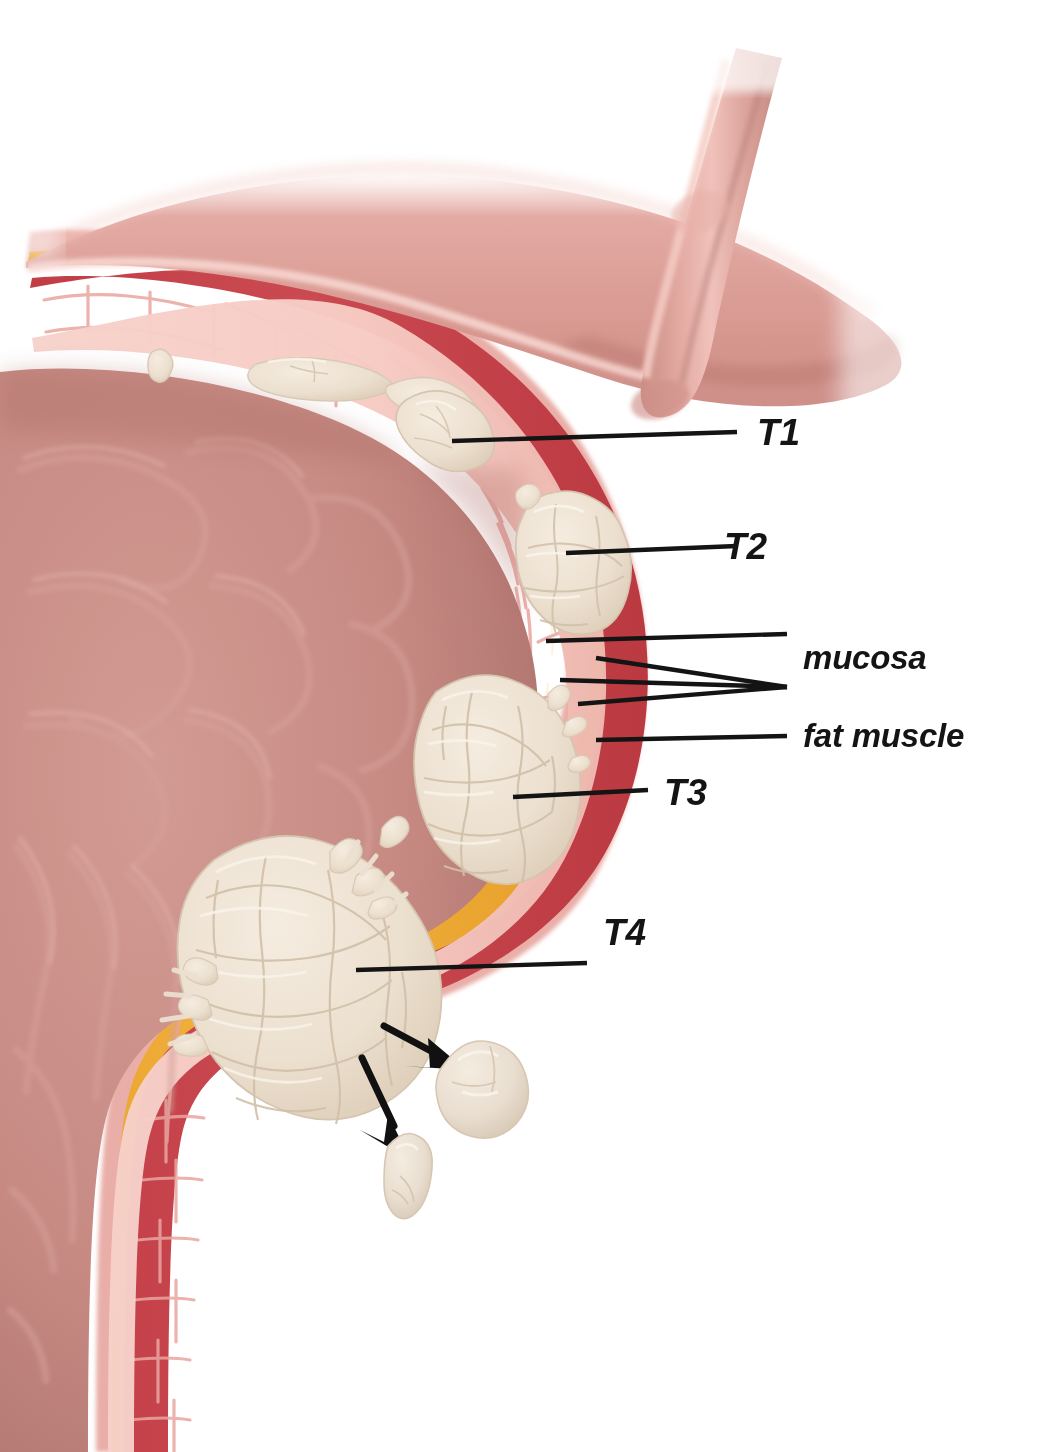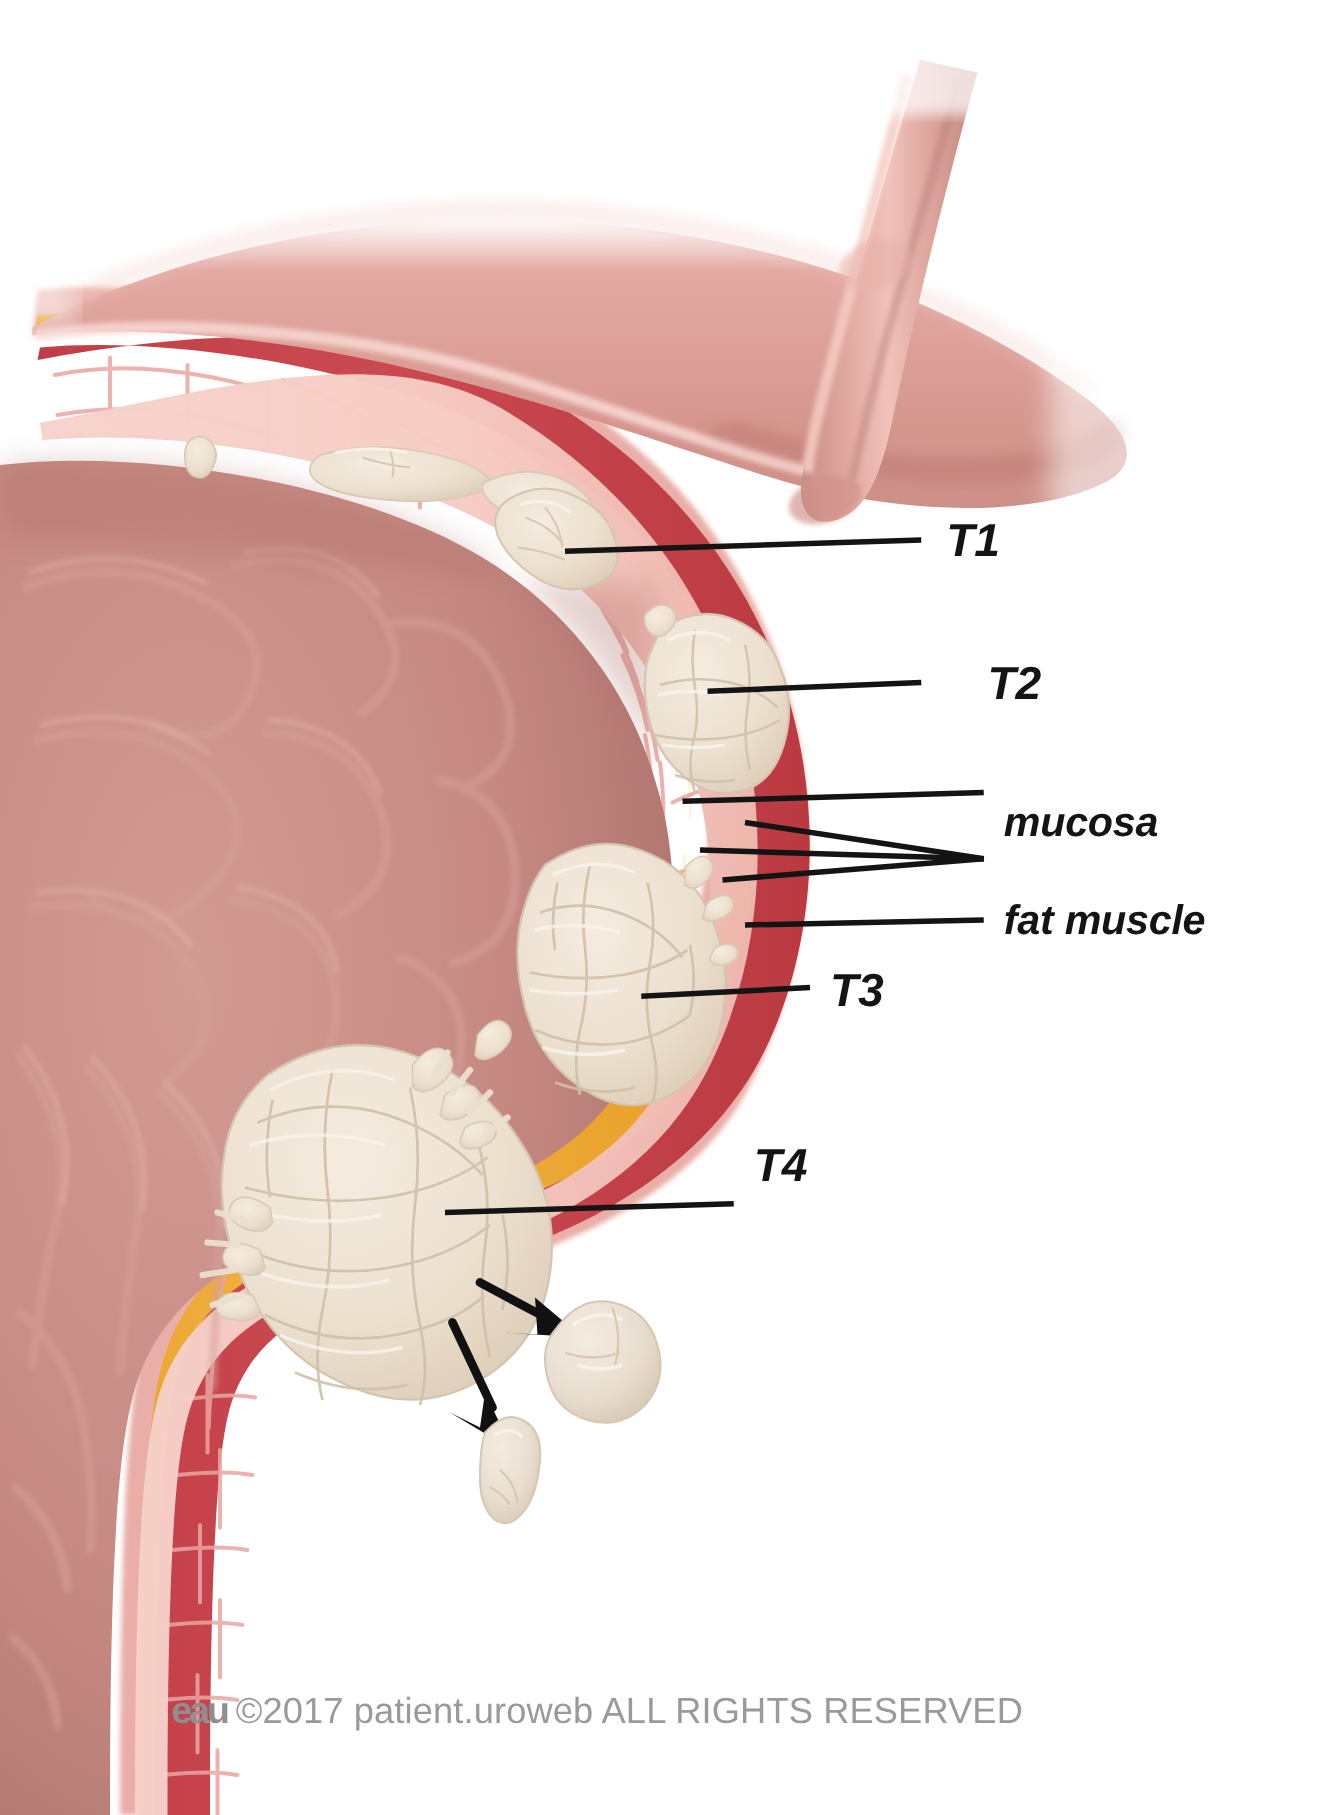--- a/index.html
+++ b/index.html
@@ -474,25 +474,21 @@
     <line x1="596" y1="658" x2="787" y2="687"></line>
     <line x1="560" y1="680" x2="787" y2="687"></line>
     <line x1="578" y1="704" x2="787" y2="687"></line>
     <line x1="596" y1="740" x2="787" y2="736"></line>
   </g>
 
   <rect x="0" y="60" width="60" height="200" fill="#ffffff" opacity="0.5" filter="url(#blurL)"></rect>
 </svg>
 
 <div class="lbl lbl-stage" style="left:757px;top:414px;">T1</div>
-<div class="lbl lbl-stage" style="left:790px;top:528px;">T2</div>
+<div class="lbl lbl-stage" style="left:724px;top:528px;">T2</div>
 <div class="lbl lbl-stage" style="left:664px;top:774px;">T3</div>
 <div class="lbl lbl-stage" style="left:603px;top:914px;">T4</div>
 
 <div class="lbl lbl-layer" style="left:803px;top:617px;margin-top:24px;">mucosa</div>
 <div class="lbl lbl-layer" style="left:803px;top:719px;">fat muscle</div>
 
-<div id="credit">
-  <span class="mark">eau</span>
-  <span class="txt">©2017 patient.uroweb ALL RIGHTS RESERVED</span>
+
 </div>
 
-</div>
-
 </body></html>

